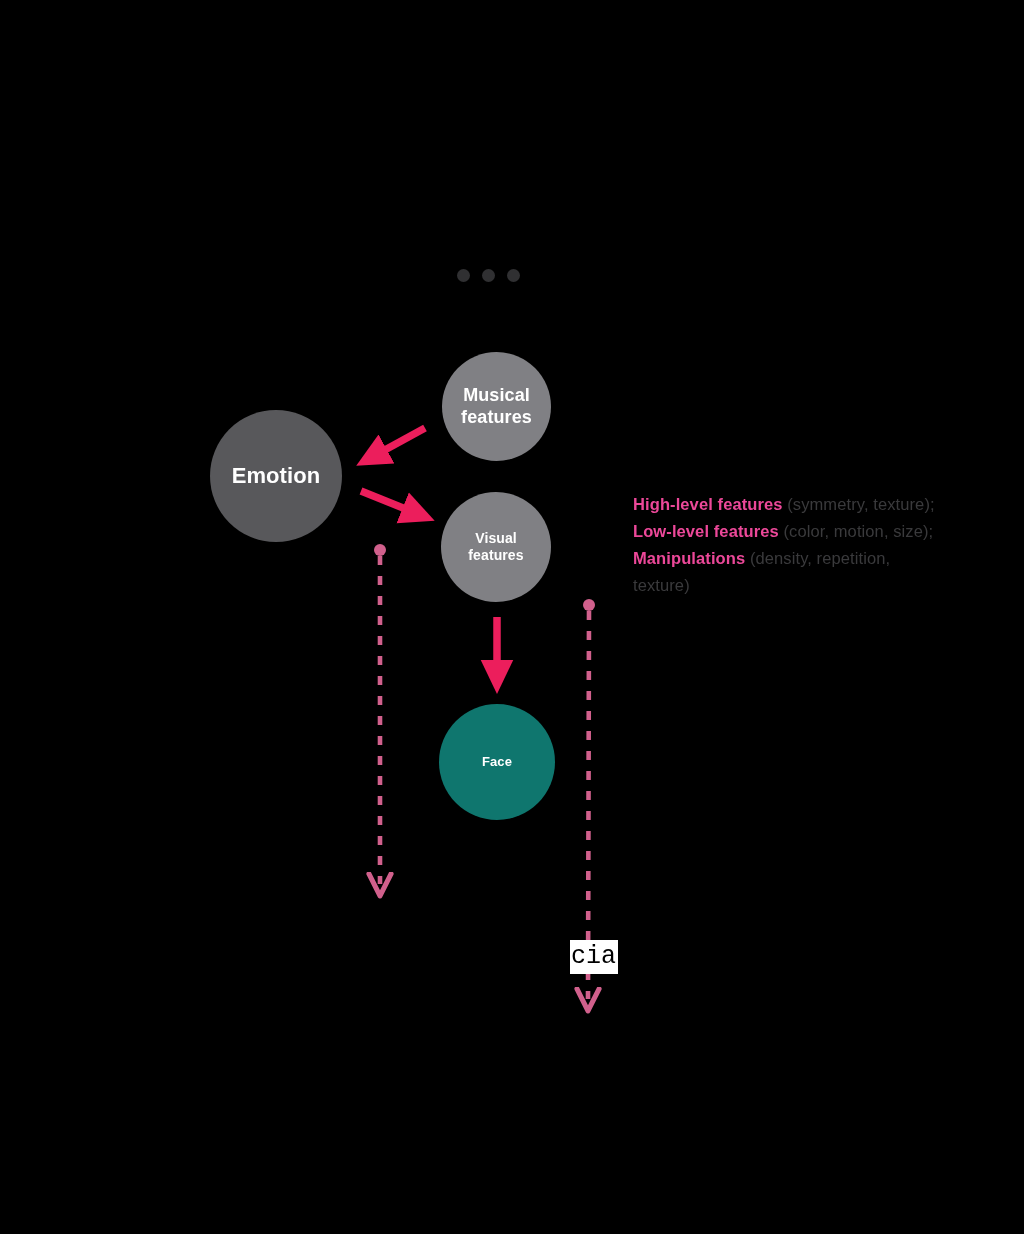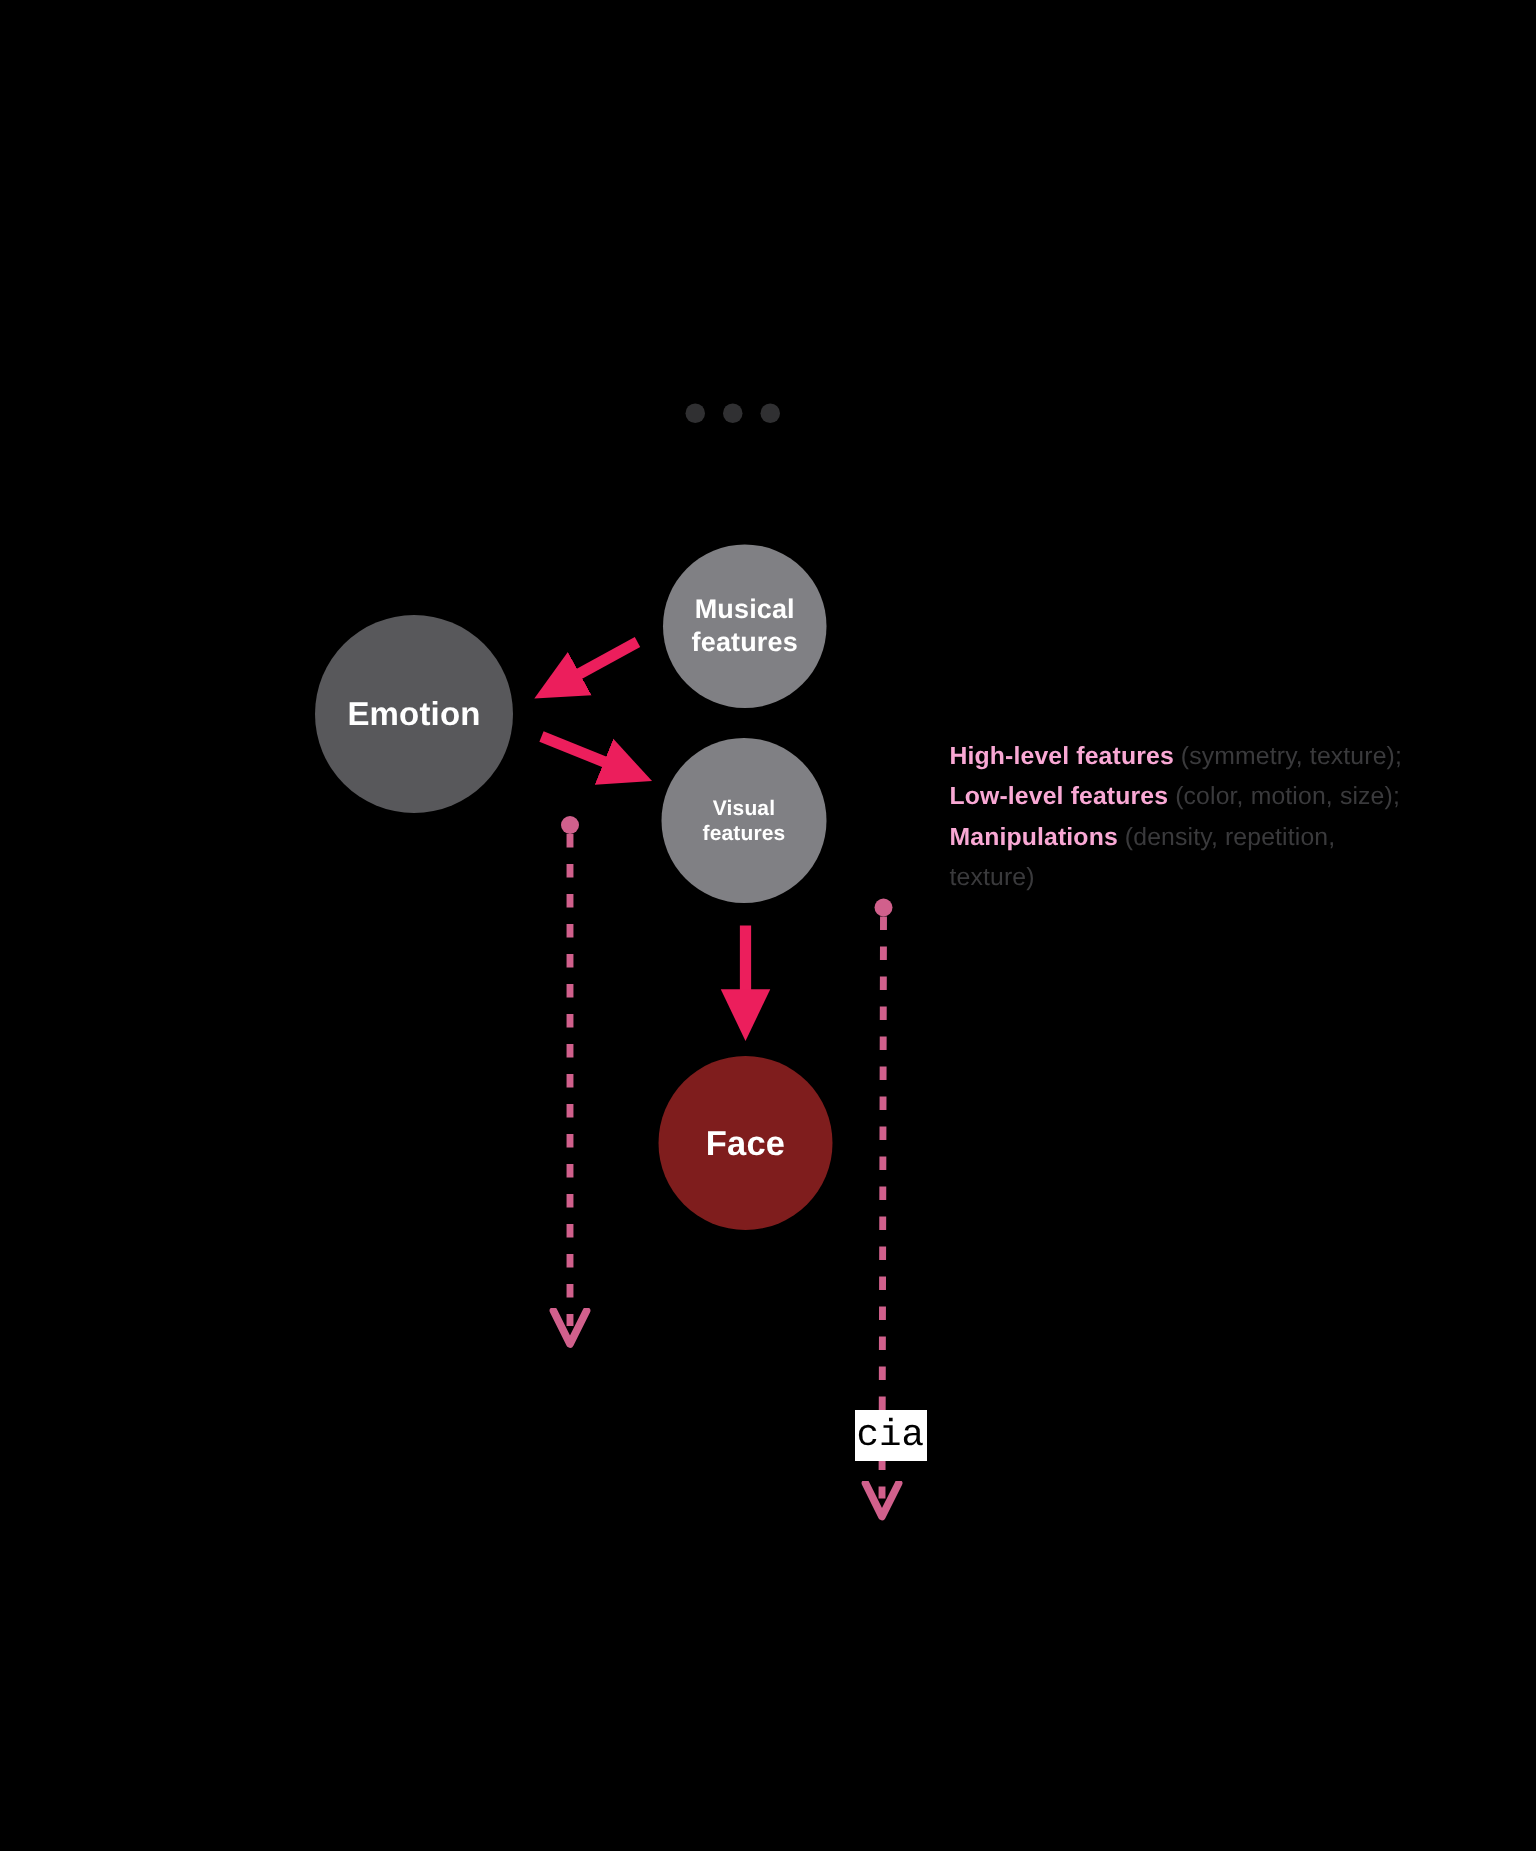--- a/index.html
+++ b/index.html
@@ -50,36 +50,36 @@
     white-space: pre-line;
   }
 
   #node-emotion {
     left: 210px; top: 410px;
     width: 132px; height: 132px;
     background: #58585b;
     font-size: 22px;
   }
   #node-musical {
-    left: 442px; top: 363px;
+    left: 442px; top: 352px;
     width: 109px; height: 109px;
     background: #808084;
     font-size: 18px;
   }
   #node-visual {
     left: 441px; top: 492px;
     width: 110px; height: 110px;
     background: #808084;
     font-size: 14px;
   }
   #node-face {
     left: 439px; top: 704px;
     width: 116px; height: 116px;
-    background: #7f1d1d;
-    font-size: 23px;
+    background: #0f766e;
+    font-size: 13px;
   }
 
   
   #ellipsis-dots {
     position: absolute;
     left: 457px; top: 269px;
     width: 70px; height: 16px;
   }
   #ellipsis-dots .dot {
     position: absolute;
@@ -98,21 +98,21 @@
     position: absolute;
     left: 633px;
     top: 491px;
     width: 350px;
     font-size: 16.5px;
     line-height: 1.64;
     color: #3a3a3c;
     letter-spacing: 0.1px;
   }
   #annotation-text b {
-    color: #f9a8d4;
+    color: #ec4899;
     font-weight: 700;
   }
 
   
   #clipped-label-box {
     position: absolute;
     left: 570px;
     top: 940px;
     width: 48px;
     height: 34px;

